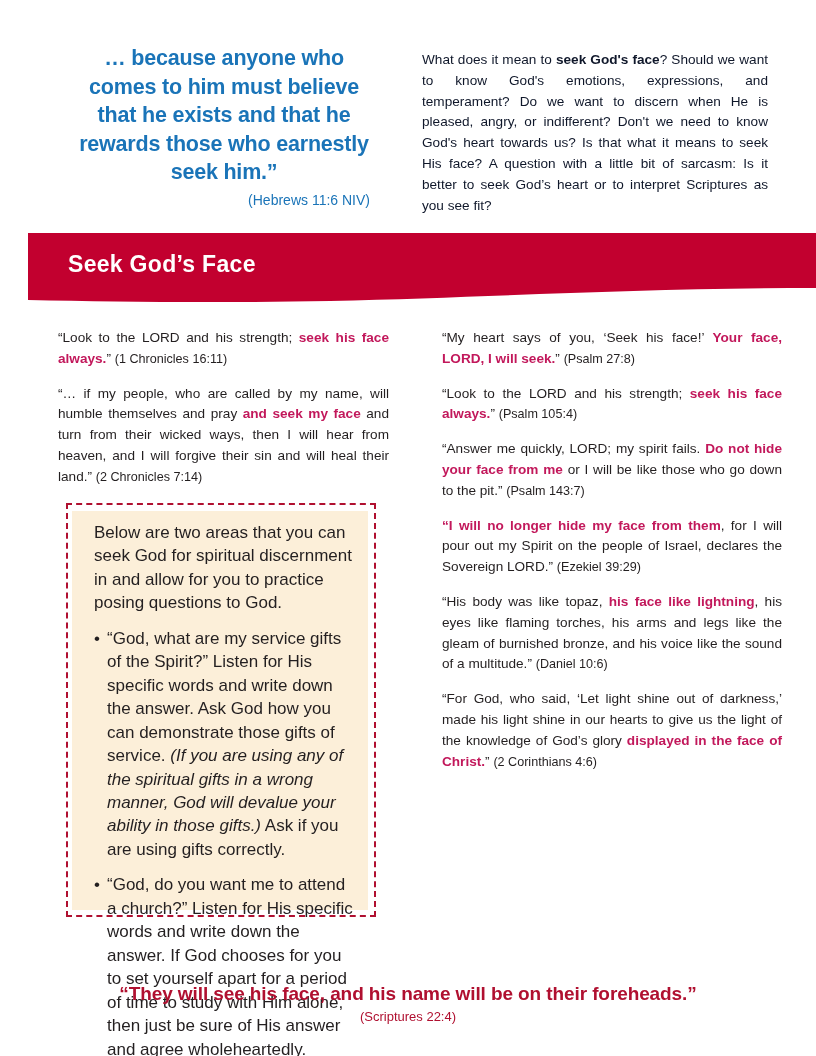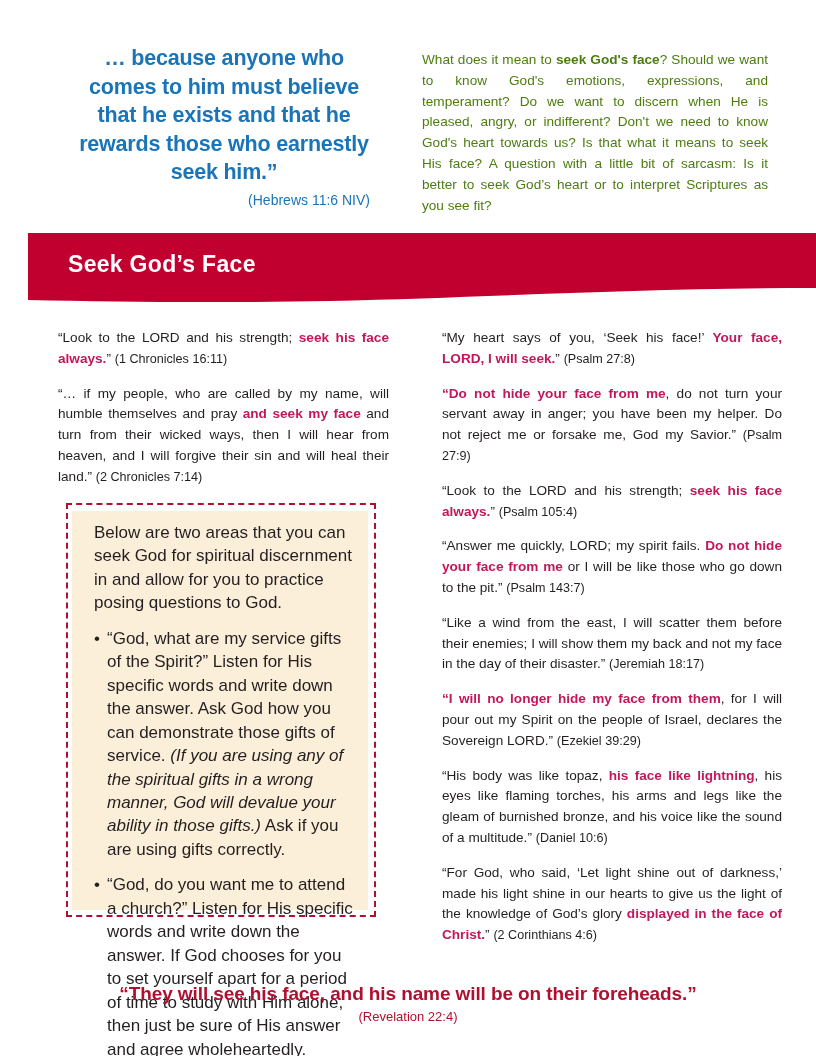--- a/index.html
+++ b/index.html
@@ -49,21 +49,21 @@
   }
 
   .intro-para {
     position: absolute;
     left: 422px;
     top: 50px;
     width: 346px;
     font-size: 13.6px;
     line-height: 1.53;
     text-align: justify;
-    color: #4d7c0f;
+    color: #0f172a;
   }
   .intro-para b { font-weight: bold; }
 
   
   .banner-wrap {
     position: absolute;
     left: 0;
     top: 225;
     top: 225px;
     width: 689px;
@@ -211,25 +211,23 @@
     </div>
     <div class="bullet-row">
       <span class="bullet-dot">•</span>
       <span class="bullet-text"><span>“God, do you want me to attend a church?”  Listen for His specific words and write down  the answer.  If God chooses for you to set yourself apart for a period of time to study with Him alone, then just be sure of His answer and agree wholeheartedly.</span></span>
     </div>
   </div>
 </div>
 
 <div class="col-right">
   <div class="verse"><span>“My heart says of you, ‘Seek his face!’ </span><span class="hl">Your face, LORD, I will seek.</span><span>” </span><span class="ref">(Psalm 27:8)</span></div>
-  <div class="verse"><span class="hl">“</span><span class="hl">Do not hide your face from me</span><span>, do not turn your servant away in anger; you have been my helper. Do not reject me or forsake me, God my Savior.” </span><span class="ref">(Psalm 27:9)</span></div>
   <div class="verse"><span>“Look to the LORD and his strength; </span><span class="hl">seek his face always.</span><span>” </span><span class="ref">(Psalm 105:4)</span></div>
   <div class="verse"><span>“Answer me quickly, LORD; my spirit fails. </span><span class="hl">Do not hide your face from me</span><span> or I will be like those who go down to the pit.” </span><span class="ref">(Psalm 143:7)</span></div>
-  <div class="verse"><span>“Like a wind from the east, I will scatter them before their enemies; I will show them my back and not my face in the day of their disaster.” </span><span class="ref">(Jeremiah 18:17)</span></div>
   <div class="verse"><span class="hl">“I will no longer hide my face from them</span><span>, for I will pour out my Spirit on the people of Israel, declares the Sovereign LORD.” </span><span class="ref">(Ezekiel 39:29)</span></div>
   <div class="verse"><span>“His body was like topaz, </span><span class="hl">his face like lightning</span><span>, his eyes like flaming torches, his arms and legs like the gleam of burnished bronze, and his voice like the sound of a multitude.”  </span><span class="ref">(Daniel 10:6)</span></div>
   <div class="verse"><span>“For God, who said, ‘Let light shine out of darkness,’ made his light shine in our hearts to give us the light of the knowledge of God’s glory </span><span class="hl">displayed in the face of Christ.</span><span>” </span><span class="ref">(2 Corinthians 4:6)</span></div>
 </div>
 
 <div class="footer">
   <div class="footer-quote">“They will see his face, and his name will be on their foreheads.”</div>
-  <div class="footer-cite">(Revelation 22:4)</div>
+  <div class="footer-cite">(Scriptures 22:4)</div>
 </div>
 
 </body></html>

